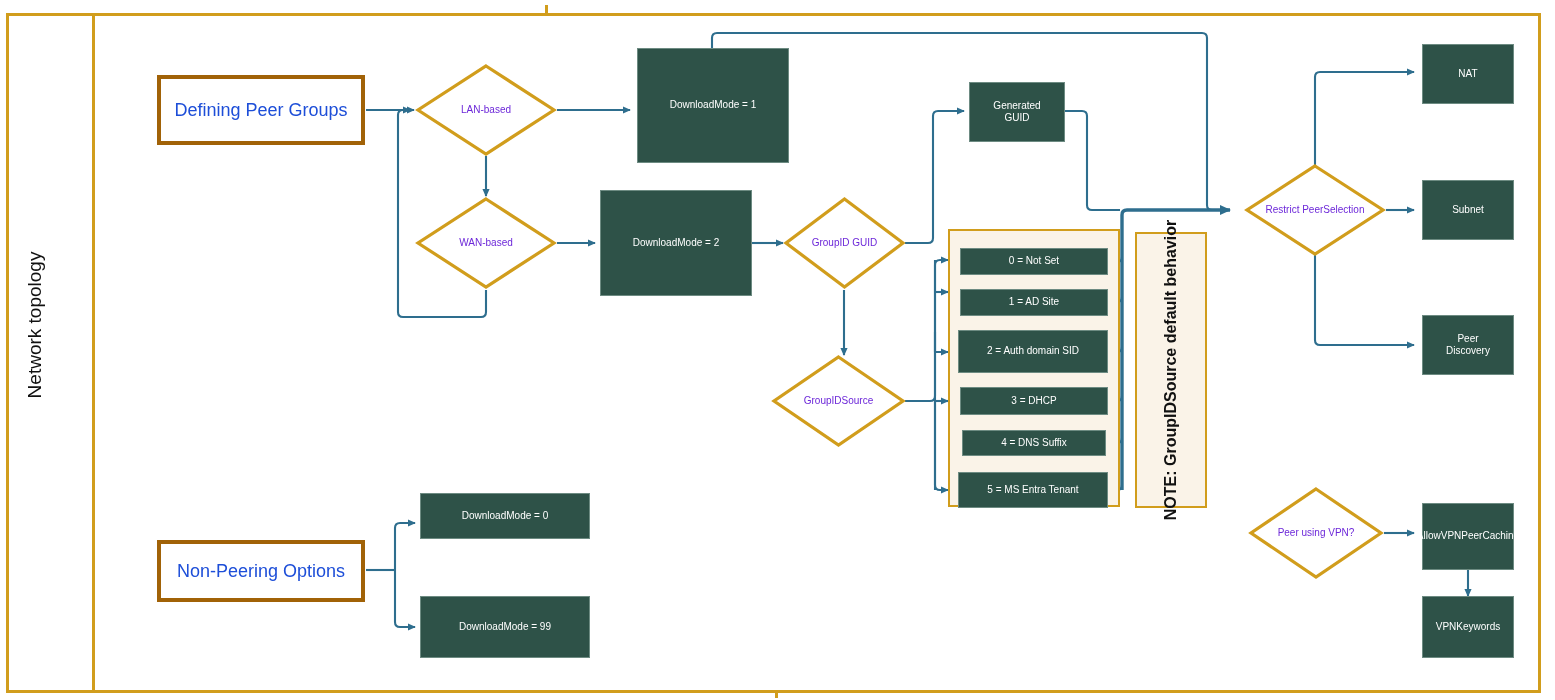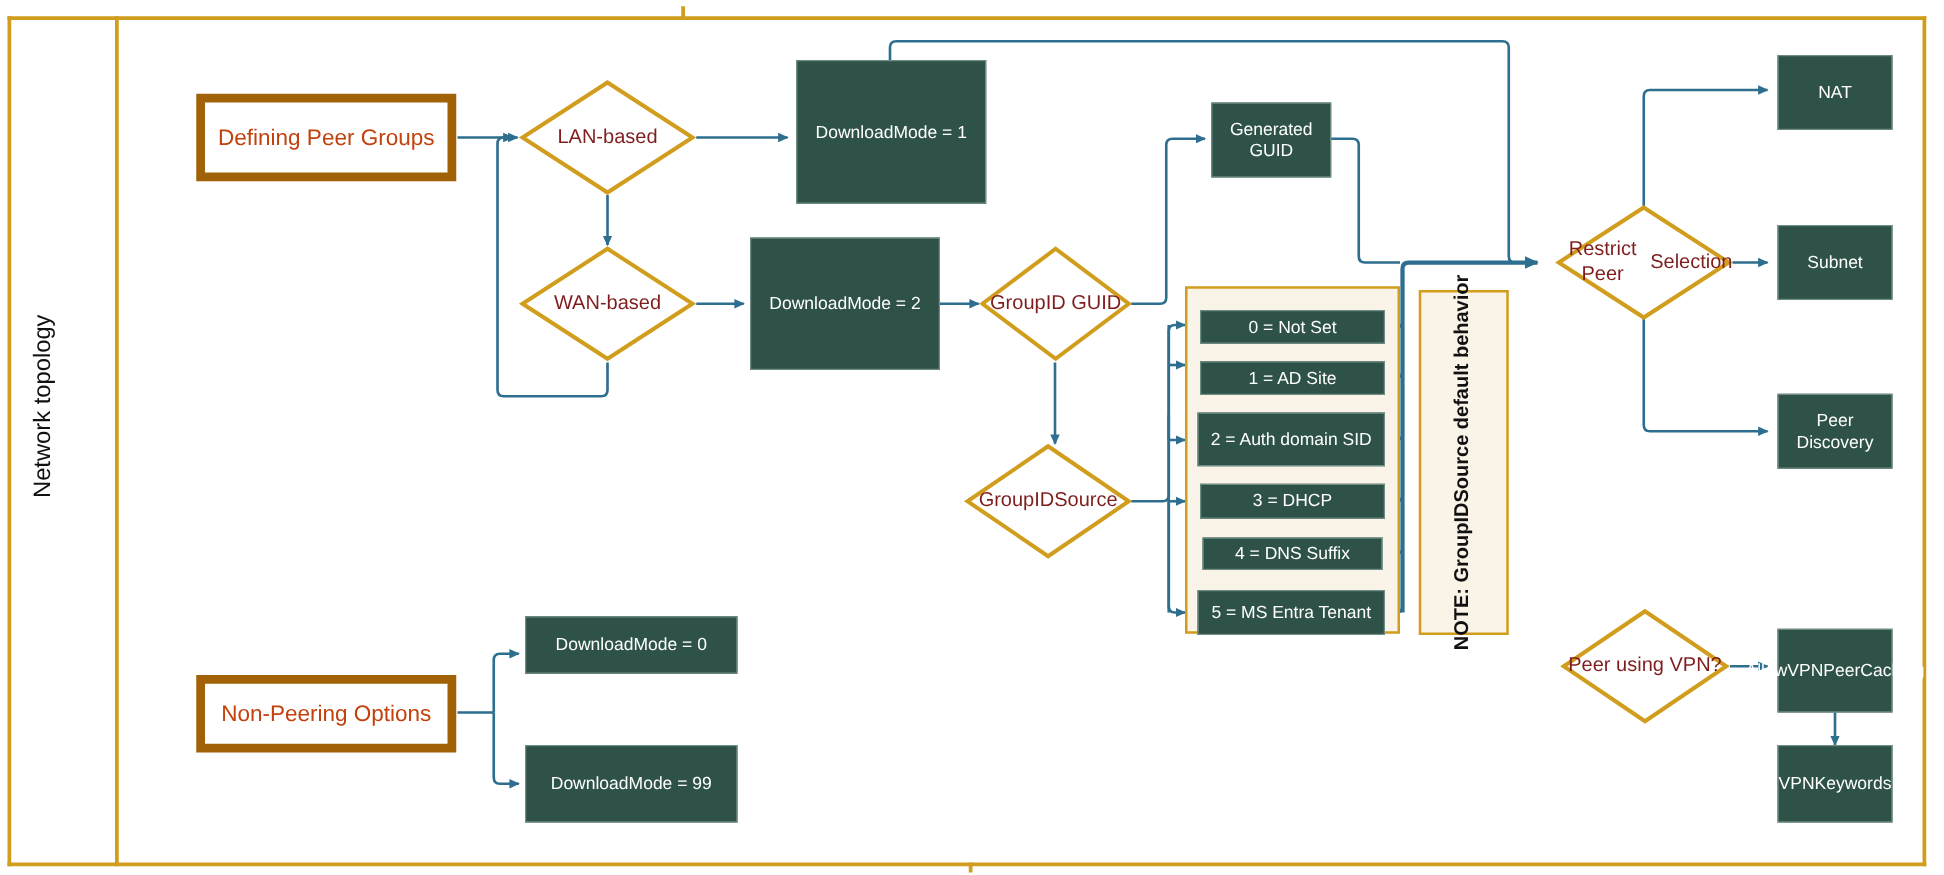--- a/index.html
+++ b/index.html
@@ -19,48 +19,48 @@
     position:absolute;left:-75px;top:310px;width:220px;height:30px;
     transform:rotate(-90deg);
     font-size:19px;color:#111;text-align:center;line-height:30px;
     white-space:nowrap;
   }
 
   
   .gbox{
     position:absolute;background:#2E5248;border:1px solid #6d8b82;
     color:#ffffff;display:flex;align-items:center;justify-content:center;
-    text-align:center;font-size:14px;line-height:1.25;
+    text-align:center;font-size:10px;line-height:1.25;
     box-shadow:0 0 0 0 transparent;
     box-sizing:border-box;padding:2px 4px;
   }
   .obox{
-    position:absolute;background:#ffffff;border:7px solid #a16207;
-    color:#c2410c;display:flex;align-items:center;justify-content:center;
+    position:absolute;background:#ffffff;border:4px solid #a16207;
+    color:#1d4ed8;display:flex;align-items:center;justify-content:center;
     text-align:center;font-size:18px;box-sizing:border-box;
   }
   .notebox{
     position:absolute;background:#FAF3E8;border:2px solid #D19D1C;
     box-sizing:border-box;
   }
   .note-text{
     position:absolute;left:50%;top:50%;
     transform:translate(-50%,-50%) rotate(-90deg);
     white-space:nowrap;font-size:16px;font-weight:bold;color:#111;
     text-align:center;line-height:1.3;
   }
   .group-frame{
     position:absolute;background:#FAF3E8;border:2px solid #D19D1C;box-sizing:border-box;
   }
   .diamond{position:absolute;}
   .diamond svg{position:absolute;left:0;top:0;}
   .diamond .dlabel{
     position:absolute;left:0;top:0;width:100%;height:100%;
     display:flex;align-items:center;justify-content:center;
-    text-align:center;font-size:16px;color:#7f1d1d;line-height:1.25;
+    text-align:center;font-size:10px;color:#6d28d9;line-height:1.25;
   }
   #wires{position:absolute;left:0;top:0;width:1555px;height:700px;pointer-events:none;}
 </style>
 </head>
 <body>
 
 <div id="canvas">
 
   <div class="lane-top"></div>
   <div class="lane-bottom"></div>

